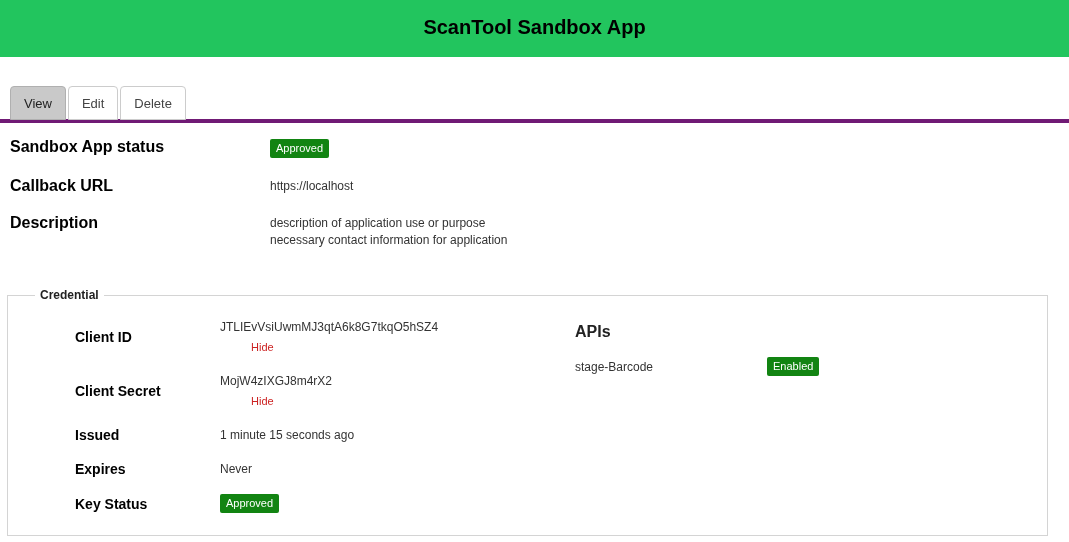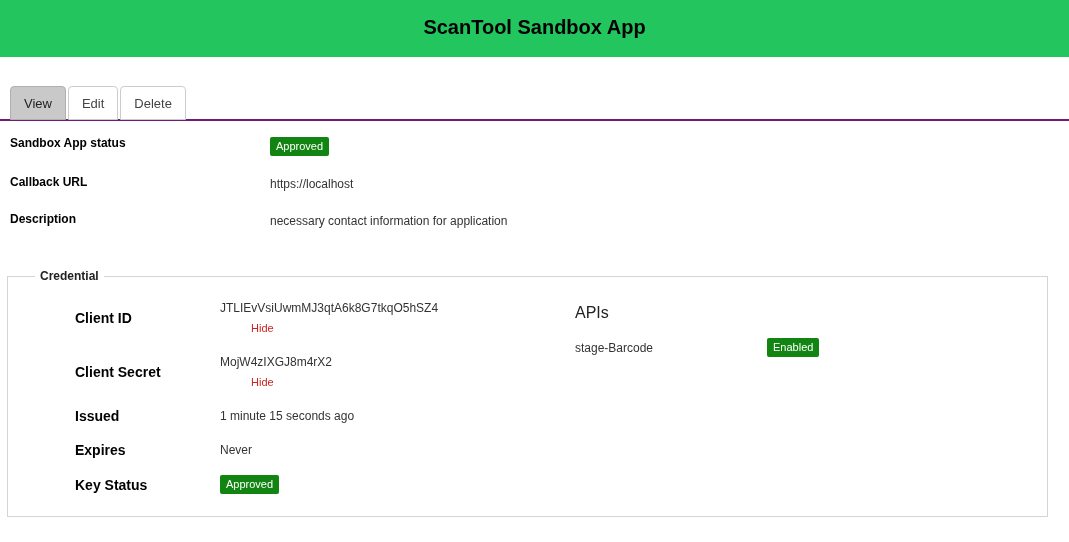--- a/index.html
+++ b/index.html
@@ -2,49 +2,49 @@
 <html><head>
 <meta charset="utf-8">
 <style>
   * { margin:0; padding:0; box-sizing:border-box; }
   html,body { width:1069px; height:542px; background:#fff; overflow:hidden;
     font-family:"Liberation Sans","DejaVu Sans",sans-serif; color:#222; }
 
   .app-header { height:57px; background:#22c55e; padding-top:16px; }
   .app-title { text-align:center; font-size:20px; font-weight:bold; color:#000; }
 
-  .tabbar { margin-top:29px; padding-left:10px; border-bottom:2px solid #701a75; }
+  .tabbar { margin-top:29px; padding-left:10px; border-bottom:4px solid #701a75; }
   .tab { display:inline-block; padding:9px 13px 8px; font-size:13px; color:#444;
     background:#fff; border:1px solid #ccc; border-radius:4px 4px 0 0;
     margin-right:2px; margin-bottom:-1px; vertical-align:bottom; cursor:pointer; }
   .tab.active { background:#c9c9c9; border-color:#b0b0b0; color:#222; }
 
   .details { padding:13px 10px 0 10px; }
   .detail-row { display:flex; align-items:flex-start; margin-bottom:17px; }
-  .detail-label { width:260px; font-size:12px; font-weight:bold; color:#000; padding-top:2px; }
+  .detail-label { width:260px; font-size:16px; font-weight:bold; color:#000; padding-top:2px; }
   .detail-value { font-size:12px; color:#333; line-height:17px; padding-top:3px; }
 
   .badge { display:inline-block; background:#128412; color:#fff; font-size:11px;
     padding:4px 6px; border-radius:2px; line-height:1; }
 
   fieldset.credential { margin:39px 21px 0 7px; border:1px solid #d4d4d4;
     padding:16px 0 22px 25px; }
   legend.cred-legend { font-size:12px; font-weight:600; color:#222; padding:0 5px; margin-left:2px; }
 
   .cred-body { display:flex; }
   .cred-left { width:500px;margin-left:42px; }
   .cred-row { display:flex; align-items:center; margin-bottom:16px; }
   .cred-row:last-child { margin-bottom:0; }
   .cred-label { width:145px; font-size:14px; font-weight:bold; color:#000; }
   .cred-value { font-size:12px; color:#333; line-height:18px; }
   .hide-link { display:block; font-size:11px; color:#cc2222; text-decoration:none;
     margin-top:2px; cursor:pointer;padding-left:31px; }
 
   .cred-right { flex:1; padding-top:5px; }
-  .apis-heading { font-size:16px; font-weight:normal; color:#222; }
+  .apis-heading { font-size:16px; font-weight:bold; color:#222; }
   .api-row { display:flex; align-items:center; margin-top:16px; }
   .api-name { width:192px; font-size:12px; color:#333; }
 </style>
 </head>
 <body>
 
 <div class="app-header">
   <div class="app-title">ScanTool Sandbox App</div>
 </div>
 
@@ -59,20 +59,21 @@
       <span class="badge">Approved</span>
     </div>
   </div>
   <div class="detail-row">
     <div class="detail-label">Callback URL</div>
     <div class="detail-value">https://localhost</div>
   </div>
   <div class="detail-row">
     <div class="detail-label">Description</div>
     <div class="detail-value">
+      <div>description of application use or purpose</div>
       <div>necessary contact information for application</div>
     </div>
   </div>
 </div>
 
 <fieldset class="credential">
   <legend class="cred-legend">Credential</legend>
   <div class="cred-body">
     <div class="cred-left">
 

